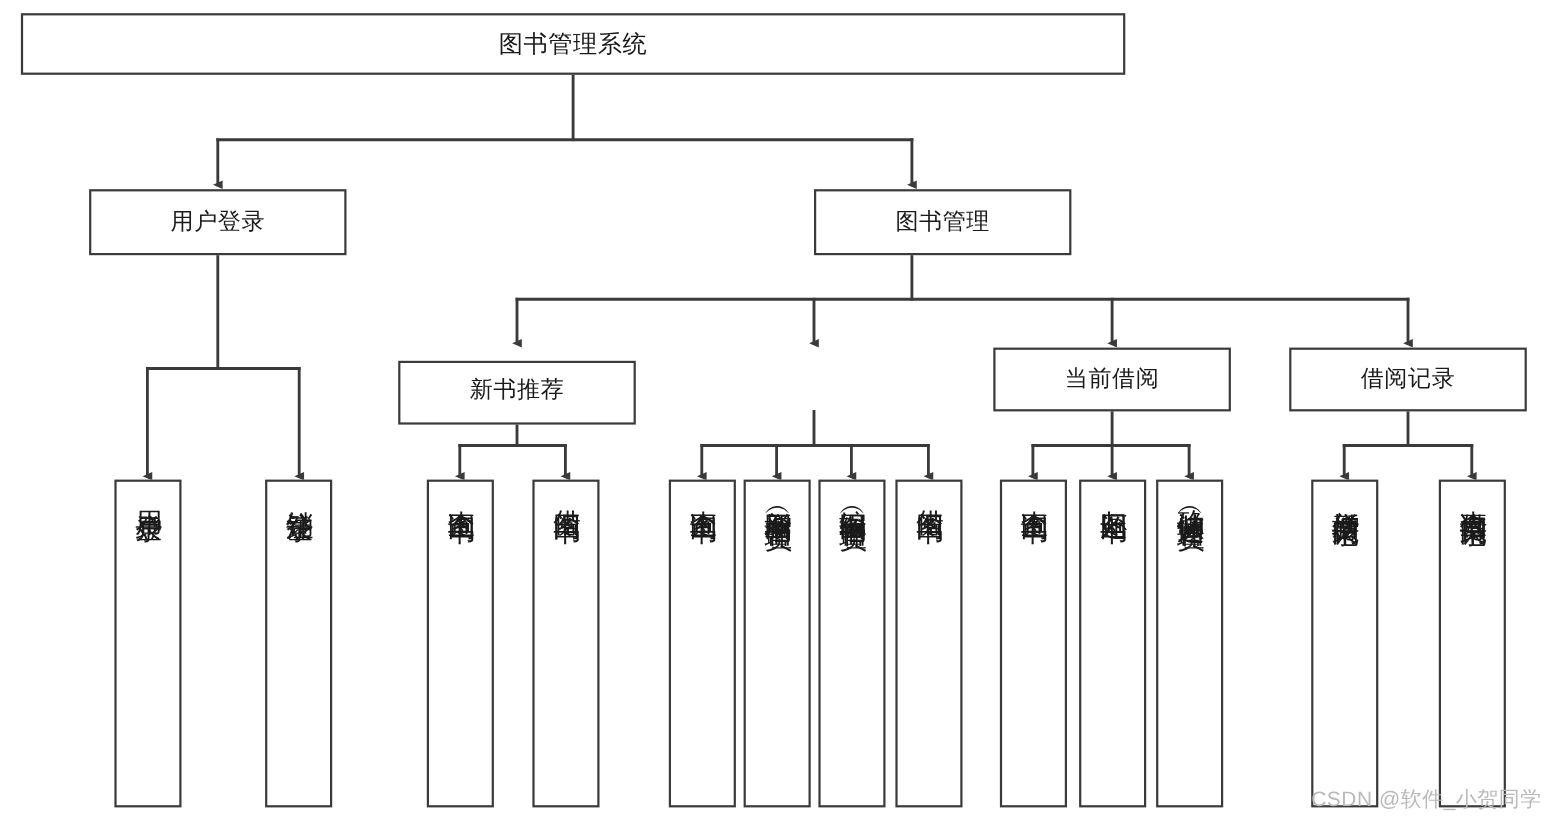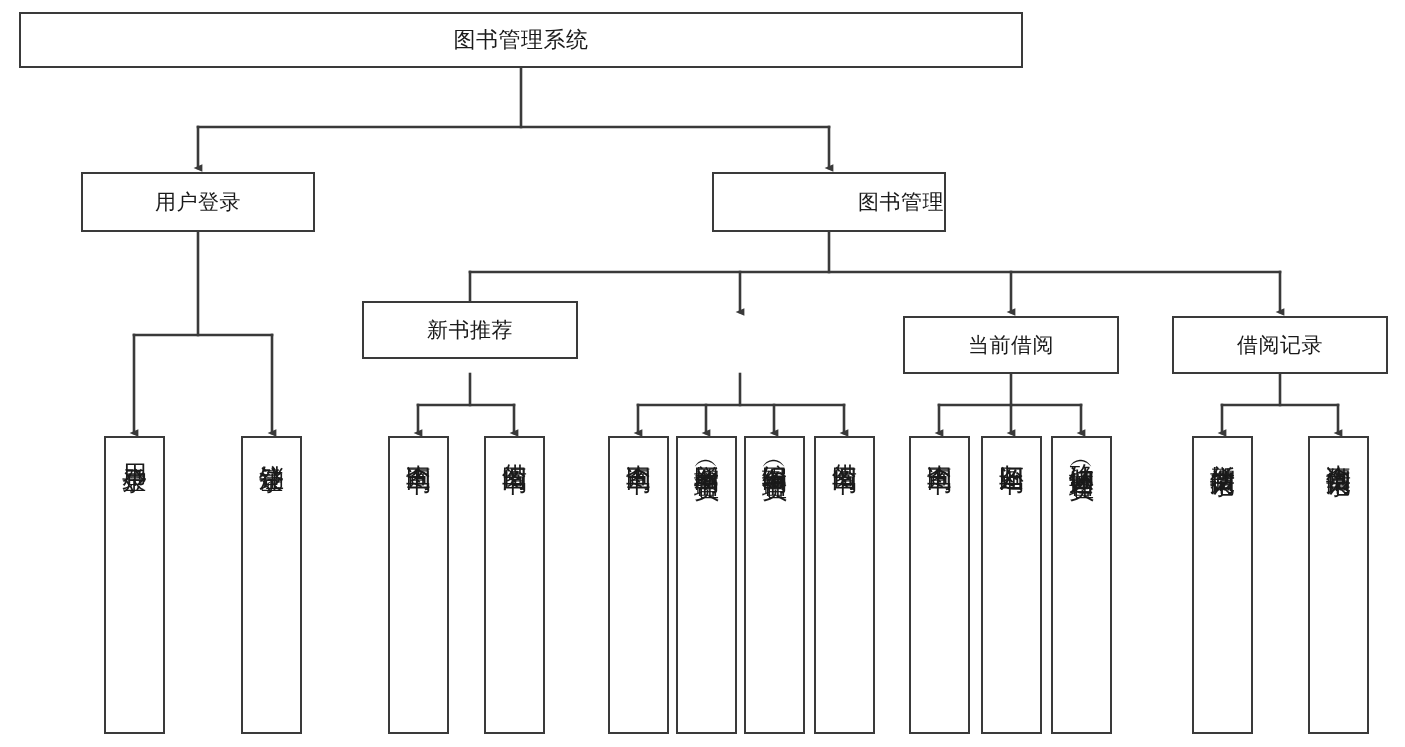--- a/index.html
+++ b/index.html
@@ -129,25 +129,25 @@
     </g>
   </svg>
 
   <div class="node horiz root" style="left:19px; top:12px; width:1004px; height:56px;">
     <span class="lbl">图书管理系统</span>
   </div>
 
   <div class="node horiz" style="left:81px; top:172px; width:234px; height:60px;">
     <span class="lbl">用户登录</span>
   </div>
-  <div class="node horiz" style="left:712px; top:172px; width:234px; height:60px;justify-content:flex-end;">
+  <div class="node horiz" style="left:740px; top:172px; width:234px; height:60px;">
     <span class="lbl">图书管理</span>
   </div>
 
-  <div class="node horiz" style="left:362px; top:301px; width:216px; height:58px;">
+  <div class="node horiz" style="left:362px; top:328px; width:216px; height:58px;font-family:Liberation Mono, monospace;">
     <span class="lbl">新书推荐</span>
   </div>
   <div class="node horiz" style="left:1172px; top:316px; width:216px; height:58px;">
     <span class="lbl">借阅记录</span>
   </div>
   <div class="node horiz" style="left:903px; top:316px; width:216px; height:58px;">
     <span class="lbl">当前借阅</span>
   </div>
 
   <div class="node vert" style="left:104px; top:436px; width:61px; height:298px;">
@@ -187,14 +187,15 @@
     <span class="lbl">确认归还（管理员）</span>
   </div>
 
   <div class="node vert" style="left:1192px; top:436px; width:61px; height:298px;">
     <span class="lbl">新增借阅记录</span>
   </div>
   <div class="node vert" style="left:1308px; top:436px; width:61px; height:298px;">
     <span class="lbl">查询借阅记录</span>
   </div>
 
+  <div class="watermark" style="left:1192px; top:714px;">CSDN @软件_小贺同学</div>
 
 </div>
 
 </body></html>

